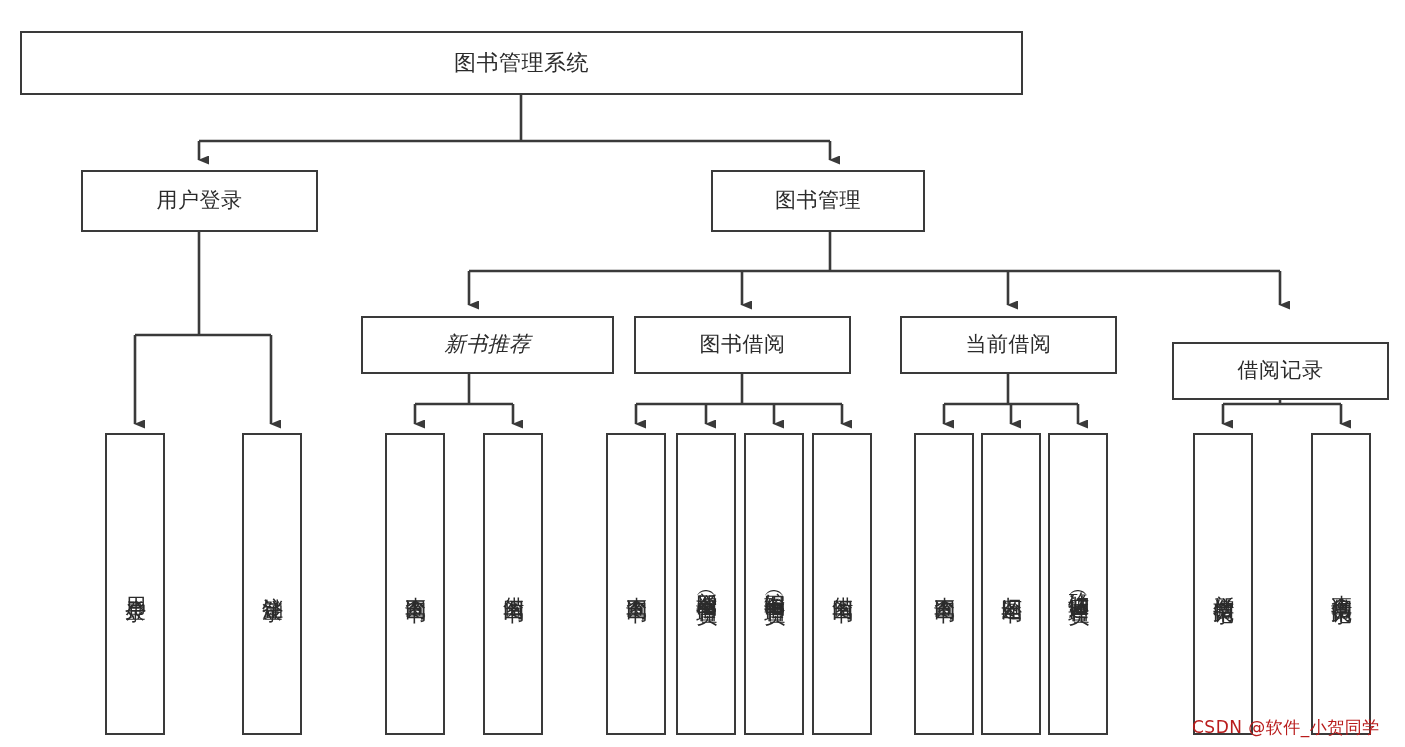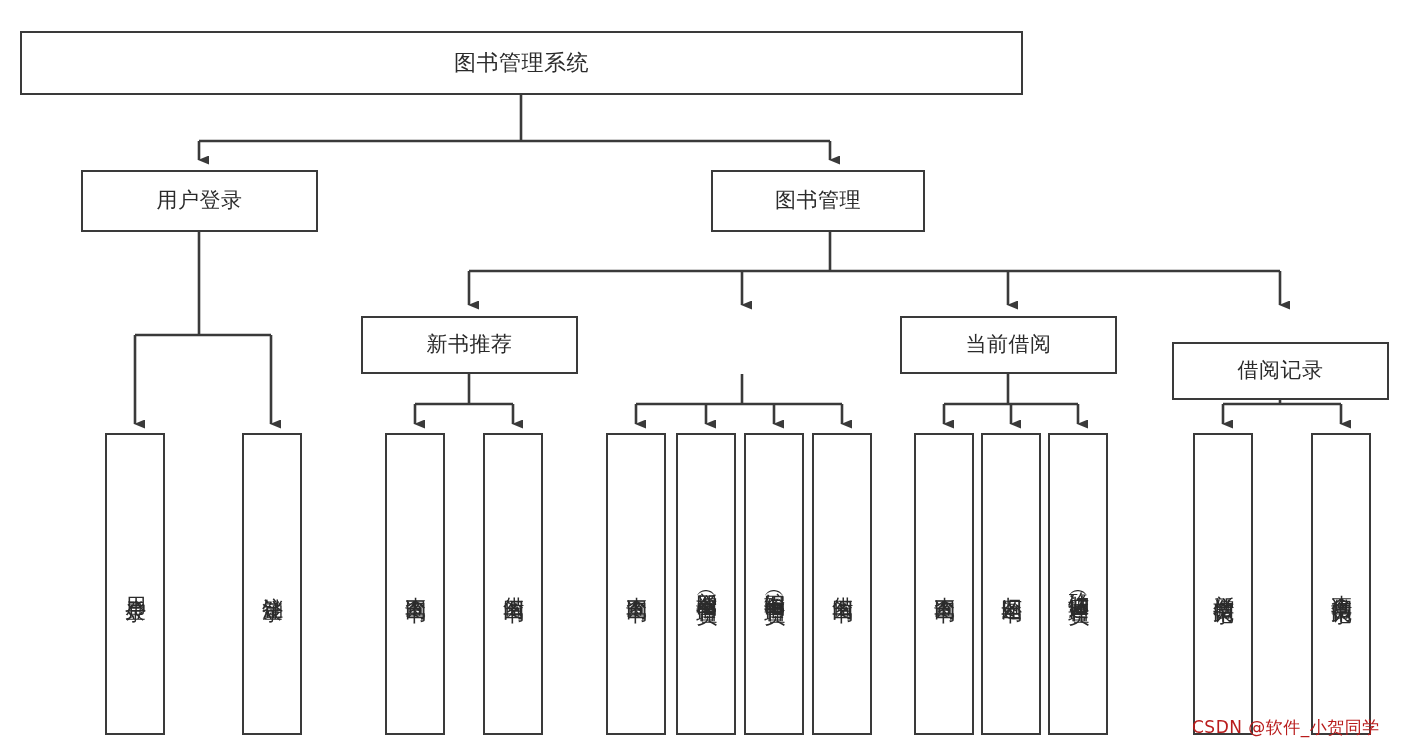--- a/index.html
+++ b/index.html
@@ -123,24 +123,27 @@
   </div>
 
   <div class="node node-horizontal" style="left:81px; top:170px; width:237px; height:62px;">
     <span class="node-label">用户登录</span>
   </div>
 
   <div class="node node-horizontal" style="left:711px; top:170px; width:214px; height:62px;">
     <span class="node-label">图书管理</span>
   </div>
 
-  <div class="node node-horizontal" style="left:361px; top:316px; width:217px; height:58px;">
+  <div class="node node-horizontal" style="left:361px; top:316px; width:253px; height:58px;font-style:italic;">
     <span class="node-label">新书推荐</span>
   </div>
 
+  <div class="node node-horizontal" style="left:634px; top:316px; width:217px; height:58px;">
+    <span class="node-label">图书借阅</span>
+  </div>
 
   <div class="node node-horizontal" style="left:900px; top:316px; width:217px; height:58px;">
     <span class="node-label">当前借阅</span>
   </div>
 
   <div class="node node-horizontal" style="left:1172px; top:316px; width:217px; height:58px;margin-top:26px;">
     <span class="node-label">借阅记录</span>
   </div>
 
   <div class="node node-vertical" style="left:105px; top:433px; width:60px; height:302px;">

